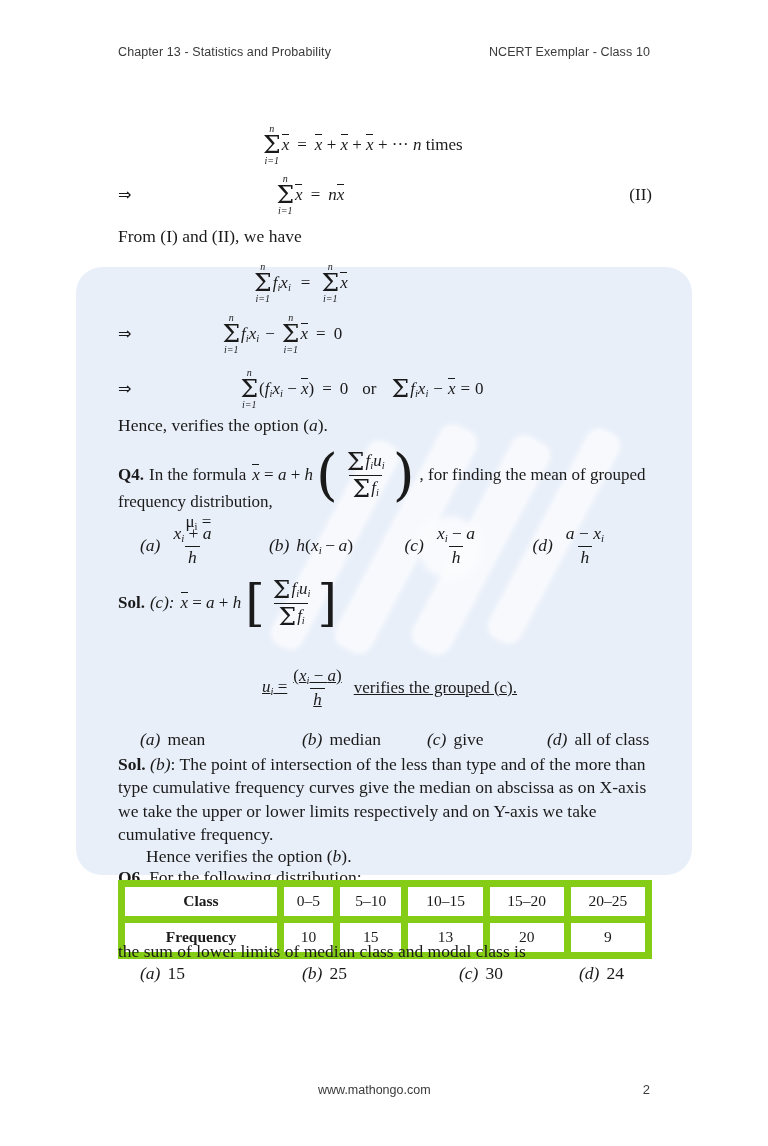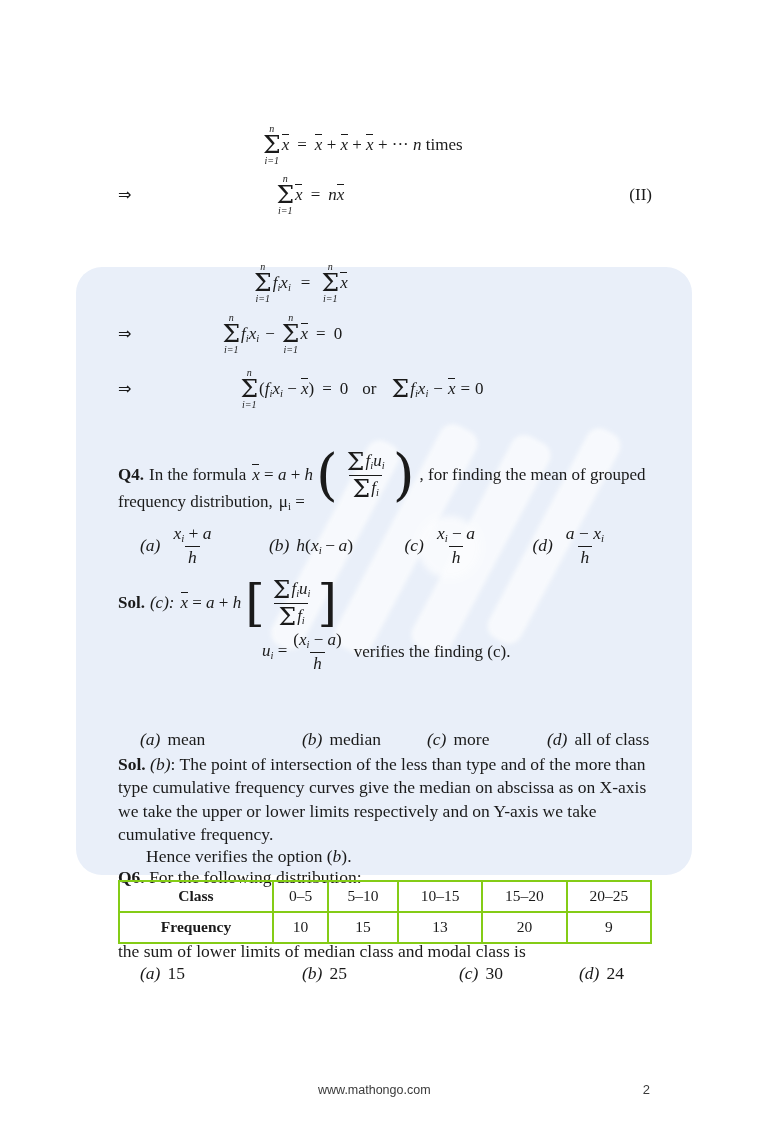--- a/index.html
+++ b/index.html
@@ -198,21 +198,21 @@
   
   .dist-table {
     position: absolute;
     left: 118px;
     top: 880px;
     width: 534px;
     border-collapse: collapse;
     font-size: 15.5px;
   }
   .dist-table td, .dist-table th {
-    border: 2px solid #84cc16;
+    border: 7px solid #84cc16;
     text-align: center;
     padding: 5px 2px 6px;
     font-weight: normal;
   }
   .dist-table .rowhead {
     font-weight: 700;
     width: 148px;
   }
 </style>
 </head>
@@ -225,20 +225,24 @@
   <div class="watermark">
     <div class="wm-stripe wm-s1"></div>
     <div class="wm-stripe wm-s2"></div>
     <div class="wm-stripe wm-s3"></div>
     <div class="wm-stripe wm-s4"></div>
     <div class="wm-dot"></div>
   </div>
 
   <div class="content">
 
+    <div class="header">
+      <span>Chapter 13 - Statistics and Probability</span>
+      <span>NCERT Exemplar - Class 10</span>
+    </div>
 
     <div class="eqrow" style="left:262px; top:124px;">
       <span class="sigma">
         <span class="lim top">n</span>
         <span class="glyph">Σ</span>
         <span class="lim bot">i=1</span>
       </span>
       <span class="bar">x</span>
       <span style="margin:0 8px;">=</span>
       <span>
@@ -254,20 +258,21 @@
           <span class="glyph">Σ</span>
           <span class="lim bot">i=1</span>
         </span>
         <span class="bar">x</span>
         <span style="margin:0 8px;">=</span>
         <span><span class="mi">n</span><span class="bar">x</span></span>
       </span>
       <span style="margin-left:auto;">(II)</span>
     </div>
 
+    <div class="ptext" style="left:118px; top:225px;">From (I) and (II), we have</div>
 
     <div class="eqrow" style="left:253px; top:262px;">
       <span class="sigma">
         <span class="lim top">n</span>
         <span class="glyph">Σ</span>
         <span class="lim bot">i=1</span>
       </span>
       <span><span class="mi">f</span><span class="sub">i</span><span class="mi">x</span><span class="sub">i</span></span>
       <span style="margin:0 10px;">=</span>
       <span class="sigma">
@@ -315,20 +320,23 @@
           <span class="glyph">Σ</span>
         </span>
         <span><span class="mi">f</span><span class="sub">i</span><span class="mi">x</span><span class="sub">i</span></span>
         <span style="margin:0 5px;">−</span>
         <span class="bar">x</span>
         <span style="margin:0 5px;">=</span>
         <span>0</span>
       </span>
     </div>
 
+    <div class="ptext" style="left:118px; top:414px;">
+      <span>Hence, verifies the option (</span><span class="it">a</span><span>).</span>
+    </div>
 
     <div class="eqrow" style="left:118px; top:450px;">
       <b>Q4.</b>
       <span style="margin-left:5px;">In the formula</span>
       <span style="margin-left:6px;">
         <span class="bar">x</span> = <span class="mi">a</span> + <span class="mi">h</span>
       </span>
       <span class="paren" style="font-size:56px;line-height:0;margin:0 2px 0 3px;">(</span>
       <span class="frac">
         <span class="num">
@@ -339,21 +347,21 @@
         <span class="den">
           <span class="sigma plain">
               <span class="glyph">Σ</span>
             </span><span class="mi">f</span><span class="sub">i</span>
         </span>
       </span>
       <span class="paren" style="font-size:56px;line-height:0;margin:0 3px 0 2px;">)</span>
       <span style="margin-left:2px;">, for finding the mean of grouped</span>
     </div>
 
-    <div class="eqrow" style="left:118px; top:492px;">
+    <div class="eqrow" style="left:118px; top:492px;flex-direction:column;">
       <span>frequency distribution,</span>
       <span style="margin-left:6px;">μ<span class="subn">i</span> =</span>
     </div>
 
     <div class="optrow" style="left:140px; top:524px; width:470px; justify-content:space-between;">
       <span class="opt">
         <span class="lbl">(a)</span>
         <span class="frac">
           <span class="num"><span class="mi">x</span><span class="sub">i</span> + <span class="mi">a</span></span>
           <span class="den"><span class="mi">h</span></span>
@@ -394,42 +402,42 @@
         </span>
         <span class="den">
           <span class="sigma plain">
               <span class="glyph">Σ</span>
             </span><span class="mi">f</span><span class="sub">i</span>
         </span>
       </span>
       <span class="brak" style="font-size:50px;line-height:0;margin:0 3px 0 1px;font-weight:400;">]</span>
     </div>
 
-    <div class="eqrow" style="left:262px; top:630px;">
+    <div class="eqrow" style="left:262px; top:666px;text-decoration:underline;">
       <span><span class="mi">u</span><span class="sub">i</span> =</span>
       <span class="frac">
         <span class="num">(<span class="mi">x</span><span class="sub">i</span> − <span class="mi">a</span>)</span>
         <span class="den"><span class="mi">h</span></span>
       </span>
-      <span style="margin-left:6px;">verifies the finding (c).</span>
+      <span style="margin-left:6px;">verifies the grouped (c).</span>
     </div>
 
 
     <div class="optrow" style="left:140px; top:729px; width:512px;">
       <span class="opt" style="width:162px;">
         <span class="lbl">(a)</span>
         <span>mean</span>
       </span>
       <span class="opt" style="width:125px;">
         <span class="lbl">(b)</span>
         <span>median</span>
       </span>
       <span class="opt" style="width:120px;">
         <span class="lbl">(c)</span>
-        <span>more</span>
+        <span>give</span>
       </span>
       <span class="opt">
         <span class="lbl">(d)</span>
         <span>all of class</span>
       </span>
     </div>
 
     <div class="ptext" style="left:118px; top:753px; width:534px;">
       <b>Sol.</b>
       <span class="it">(b)</span><span>: The point of intersection of the less than type and of the more than type cumulative frequency curves give the median on abscissa as on X-axis we take the upper or lower limits respectively and on Y-axis we take cumulative frequency.</span>

